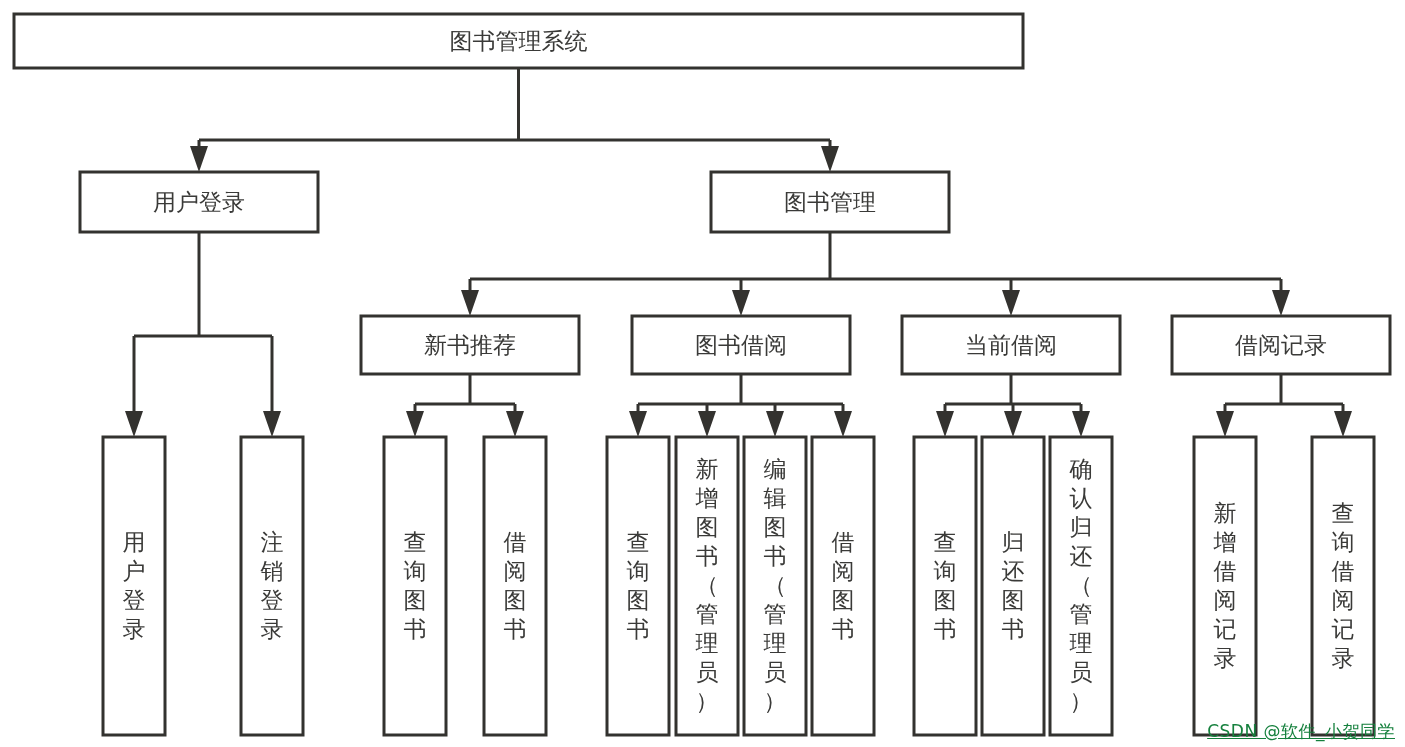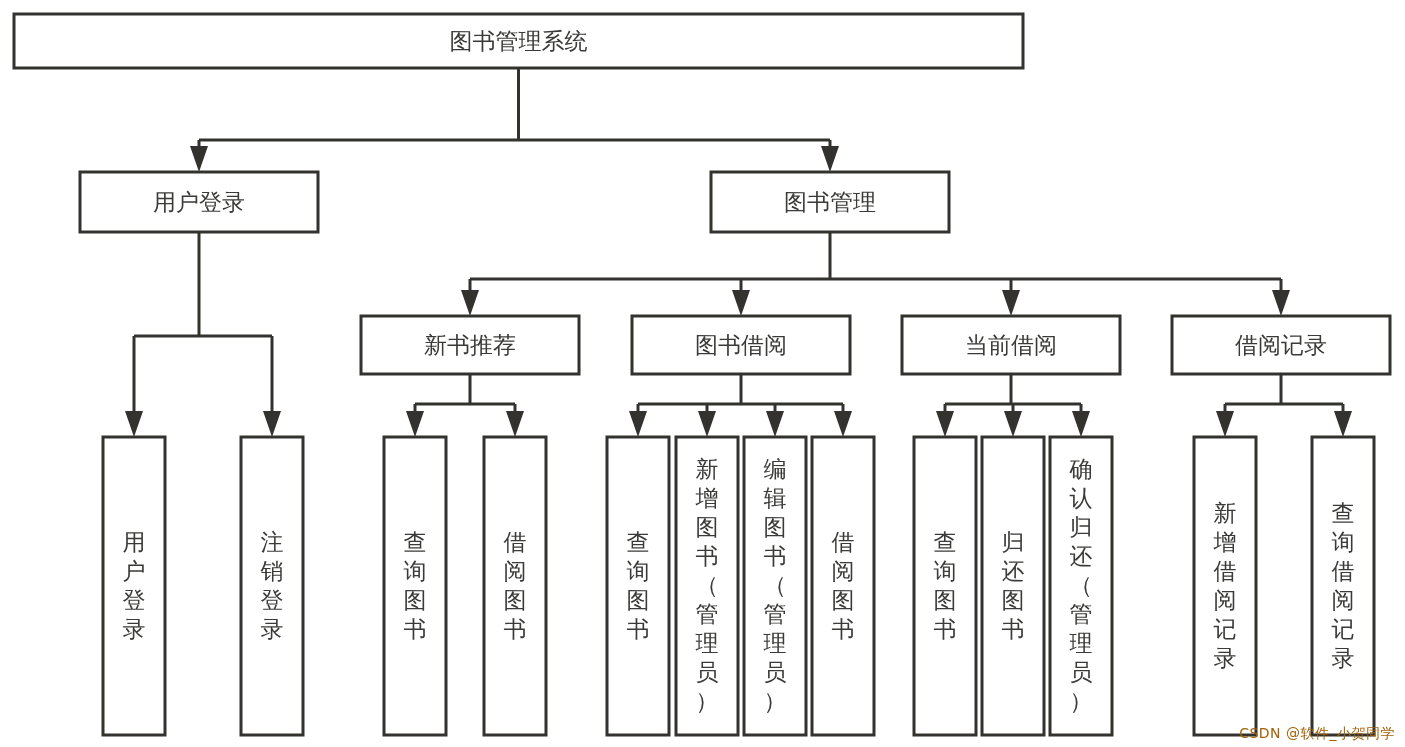--- a/index.html
+++ b/index.html
@@ -54,26 +54,27 @@
     fill: #3a3a38;
     font-family: "DejaVu Sans", "Liberation Sans", sans-serif;
     font-size: 23px;
     text-anchor: middle;
     dominant-baseline: middle;
   }
   .watermark {
     position: absolute;
     right: 10px;
     bottom: 4px;
-    color: #a16207;
-    font-size: 14px;
+    color: #15803d;
+    font-size: 17px;
     font-family: "DejaVu Sans", "Liberation Sans", sans-serif;
     letter-spacing: 0.5px;
     white-space: nowrap;
     pointer-events: none;
+    text-decoration: underline;
   }
 </style>
 </head>
 <body>
 
 <div id="diagram-root">
   <svg id="diagram-svg" viewBox="0 0 1405 747" preserveAspectRatio="none">
     <g id="edges-layer">
         <g>
           <path class="connector" d="M 518.5 68 L 518.5 140"></path>

